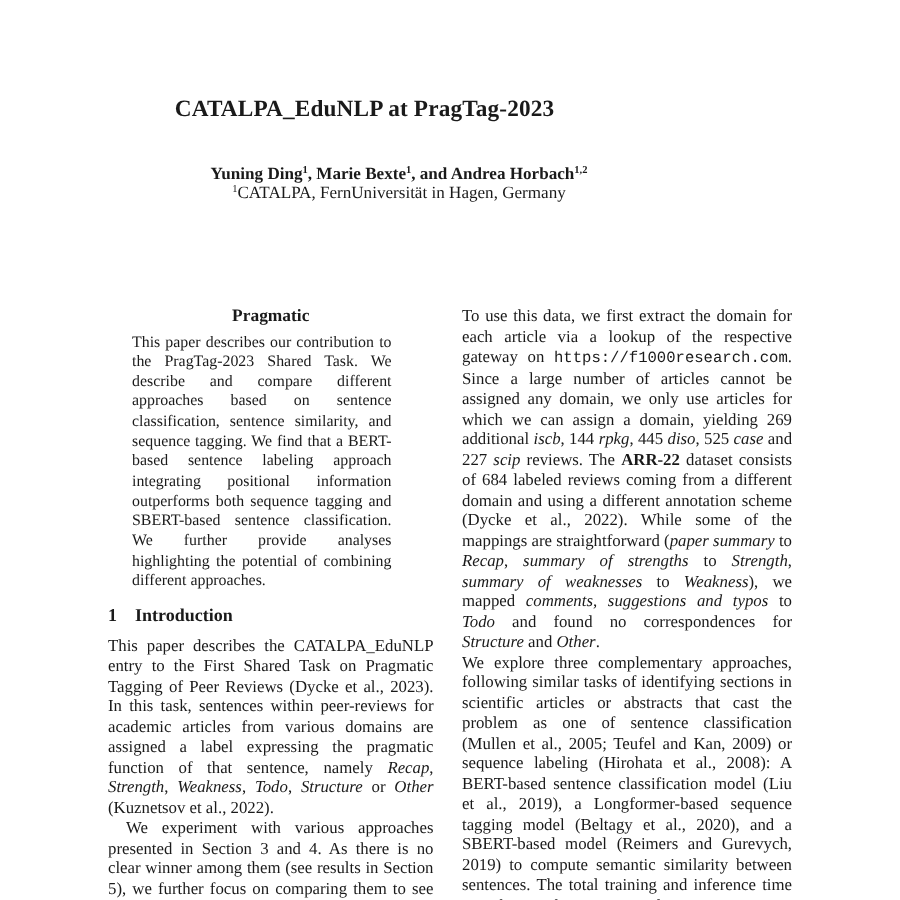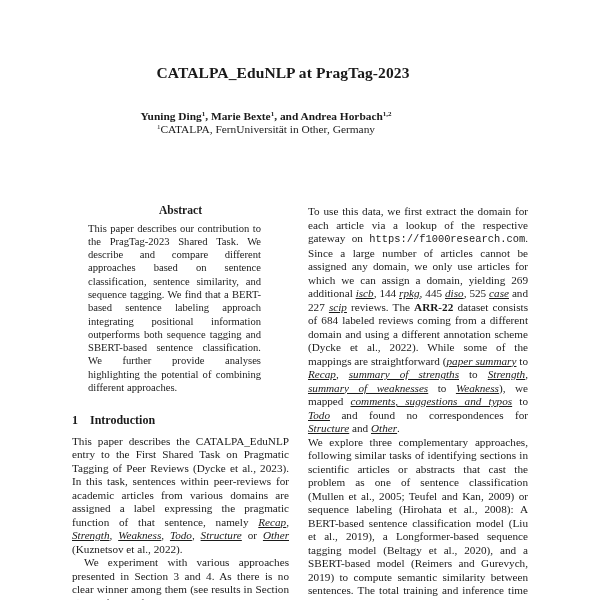--- a/index.html
+++ b/index.html
@@ -1,54 +1,54 @@
 <!DOCTYPE html>
 <html><head>
 <meta charset="utf-8">
 <style>
   html, body { margin: 0; padding: 0; background: #ffffff; }
   body { width: 600px; height: 600px; overflow: hidden; position: relative;
          font-family: "Liberation Serif", "DejaVu Serif", serif; color: #1a1a1a; }
   .title { position: absolute; top: 64px; left: 0; width: 486px; text-align: center;
-           font-weight: bold; font-size: 15.5px; letter-spacing: 0.1px; margin-left: 40px; }
+           font-weight: bold; font-size: 15.5px; letter-spacing: 0.1px; }
   .authors { position: absolute; top: 110px; left: 0; width: 532px; text-align: center;
              font-size: 11.4px; line-height: 13.4px; }
   .authors .names { font-weight: bold; }
   .authors sup { font-size: 7px; vertical-align: 4px; line-height: 0; }
   .col { position: absolute; top: 200px; font-size: 11.2px; line-height: 13.5px;
          text-align: justify; }
   .col.left { left: 72px; width: 217px; }
   .col.right { left: 308px; width: 220px; top: 205px; }
   .abs-head { text-align: center; font-weight: bold; font-size: 11.6px; margin: 4px 0 4px 0; }
   .abstract { margin: 0 28px 0 16px; font-size: 10.6px; line-height: 13.3px; }
   .sec-head { font-weight: bold; font-size: 12px; margin: 9px 0 7px 0; text-align: left; }
   .sec-head .num { display: inline-block; width: 18px; }
   p { margin: 0; }
   p.indent { text-indent: 12px; }
   .mono { font-family: "Liberation Mono", "DejaVu Sans Mono", monospace; font-size: 10.4px; }
-  i { font-style: italic; text-decoration: underline; }
+  i { font-style: italic; }
   b { font-weight: bold; }
 </style>
 </head>
 <body>
 
 <div class="title">CATALPA_EduNLP at PragTag-2023</div>
 
 <div class="authors">
   <div class="names">
     <span>Yuning Ding</span><sup>1</sup><span>, </span><span>Marie Bexte</span><sup>1</sup><span>, and </span><span>Andrea Horbach</span><sup>1,2</sup>
   </div>
-  <div><sup>1</sup><span>CATALPA, FernUniversität in Other, Germany</span></div>
+  <div><sup>1</sup><span>CATALPA, FernUniversität in Hagen, Germany</span></div>
 </div>
 
 <div class="col left">
-  <div class="abs-head">Abstract</div>
+  <div class="abs-head">Pragmatic</div>
   <p class="abstract">This paper describes our contribution to the PragTag-2023 Shared Task. We describe and compare different approaches based on sentence classification, sentence similarity, and sequence tagging. We find that a BERT-based sentence labeling approach integrating positional information outperforms both sequence tagging and SBERT-based sentence classification. We further provide analyses highlighting the potential of combining different approaches.</p>
 
-  <div class="sec-head" style="margin-top:20px;">
+  <div class="sec-head" style="margin-top:10px;">
     <span class="num">1</span><span>Introduction</span>
   </div>
   <p><span>This paper describes the CATALPA_EduNLP entry to the First Shared Task on Pragmatic Tagging of Peer Reviews (Dycke et al., 2023). In this task, sentences within peer-reviews for academic articles from various domains are assigned a label expressing the pragmatic function of that sentence, namely </span><i>Recap</i><span>, </span><i>Strength</i><span>, </span><i>Weakness</i><span>, </span><i>Todo</i><span>, </span><i>Structure</i><span> or </span><i>Other</i><span> (Kuznetsov et al., 2022).</span></p>
   <p class="indent">We experiment with various approaches presented in Section 3 and 4. As there is no clear winner among them (see results in Section 5), we further focus on comparing them to see under which conditions each setting works best (Section 6).</p>
 
 </div>
 
 <div class="col right">
   <p><span>To use this data, we first extract the domain for each article via a lookup of the respective gateway on </span><span class="mono">https://f1000research.com</span><span>. Since a large number of articles cannot be assigned any domain, we only use articles for which we can assign a domain, yielding 269 additional </span><i>iscb</i><span>, 144 </span><i>rpkg</i><span>, 445 </span><i>diso</i><span>, 525 </span><i>case</i><span> and 227 </span><i>scip</i><span> reviews. The </span><b>ARR-22</b><span> dataset consists of 684 labeled reviews coming from a different domain and using a different annotation scheme (Dycke et al., 2022). While some of the mappings are straightforward (</span><i>paper summary</i><span> to </span><i>Recap</i><span>, </span><i>summary of strengths</i><span> to </span><i>Strength</i><span>, </span><i>summary of weaknesses</i><span> to </span><i>Weakness</i><span>), we mapped </span><i>comments, suggestions and typos</i><span> to </span><i>Todo</i><span> and found no correspondences for </span><i>Structure</i><span> and </span><i>Other</i><span>.</span></p>
 

